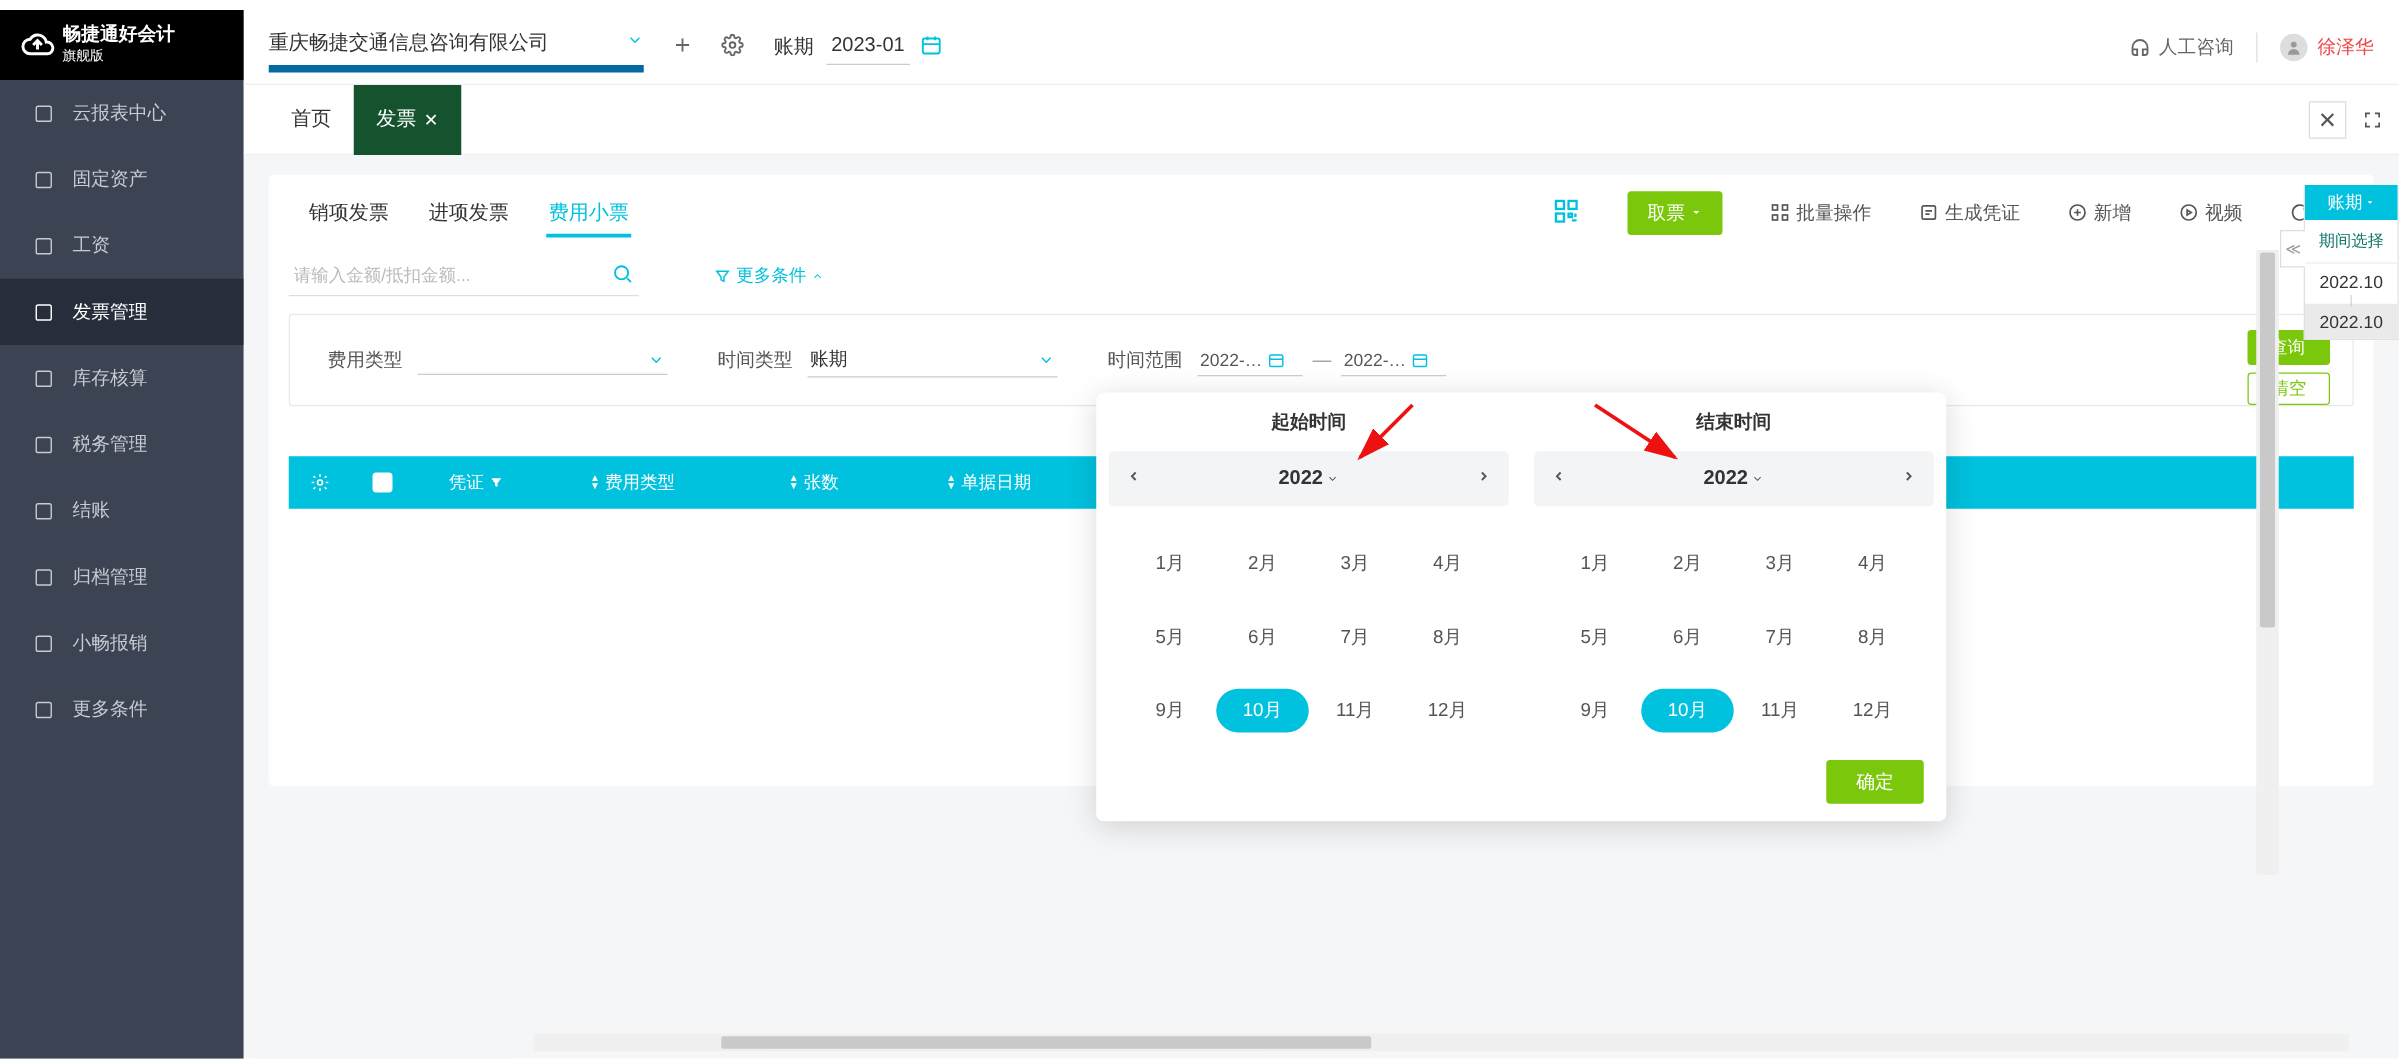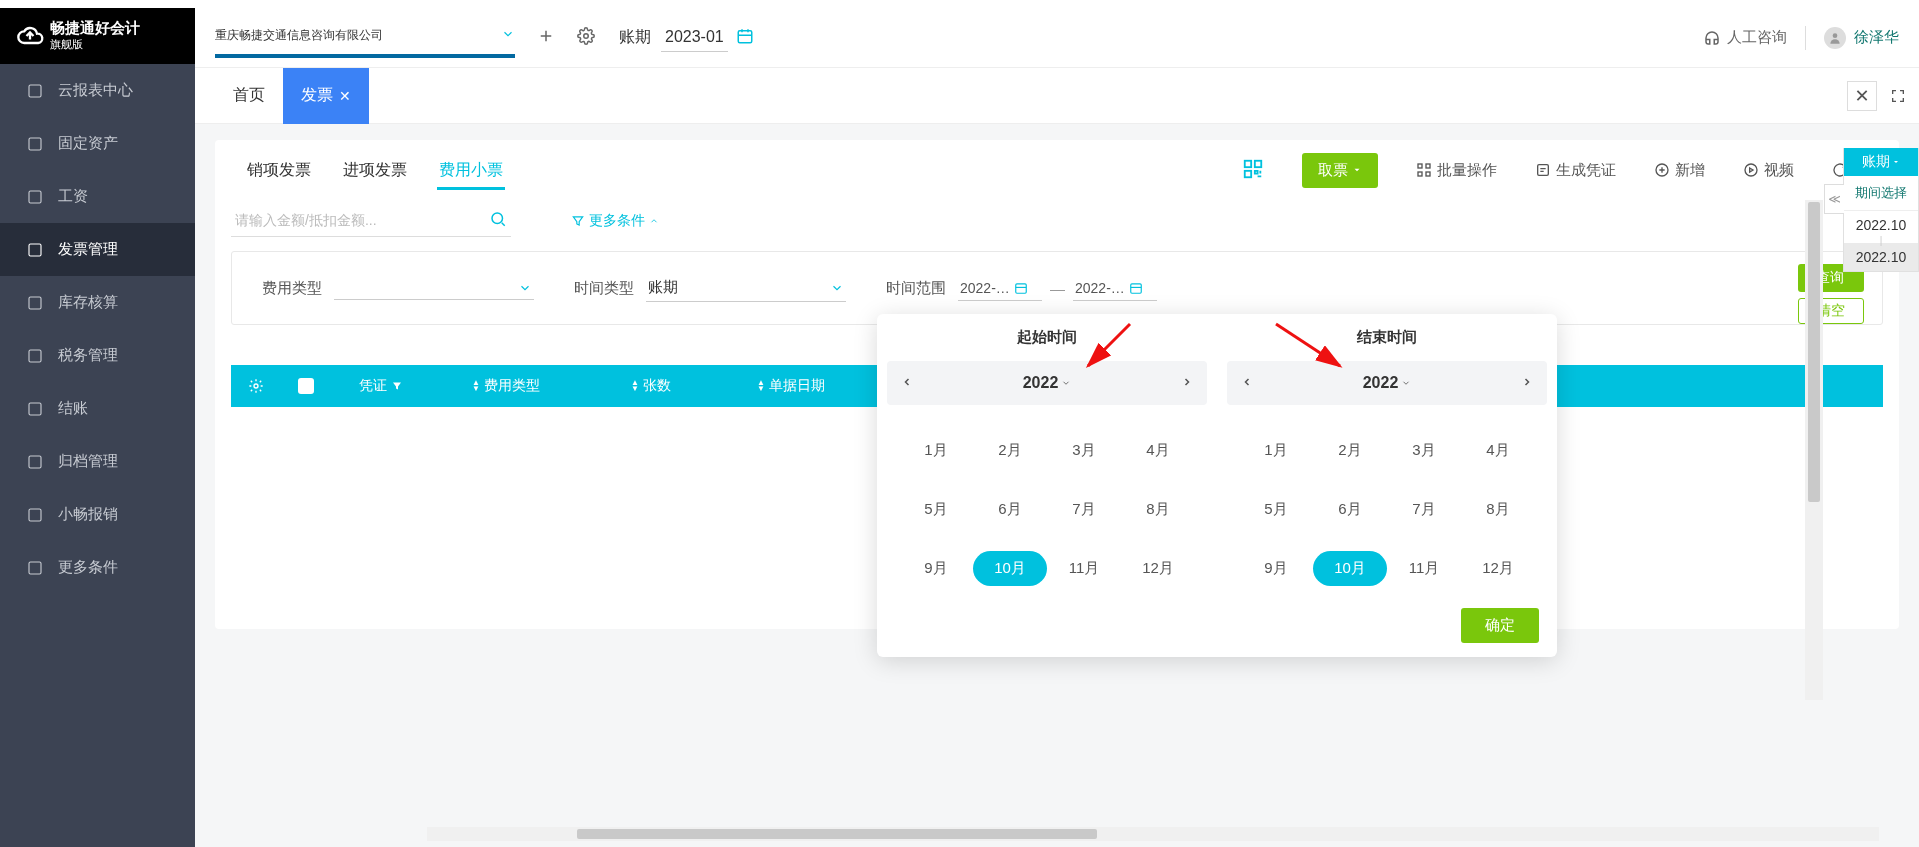--- a/index.html
+++ b/index.html
@@ -11,36 +11,36 @@
 .logo-icon { width: 28px; height: 28px; margin-right: 6px; }
 .logo-text { font-size: 15px; font-weight: bold; line-height: 1; }
 .logo-sub { font-size: 11px; display: block; margin-top: 2px; }
 .nav-item { display: flex; align-items: center; height: 53px; padding-left: 26px; color: #c7cbd2; cursor: pointer; }
 .nav-item.active { background: #272d3a; color: #fff; }
 .nav-icon { width: 18px; height: 18px; margin-right: 14px; }
 .nav-label { font-size: 15px; }
 
 
 .topbar { position: absolute; left: 195px; top: 8px; right: 0; height: 60px; background: #fff; display: flex; align-items: center; padding: 0 20px; border-bottom: 1px solid #eee; }
-.company-select { display: flex; align-items: center; font-size: 12px; color: #333; border-bottom: 4px solid #0369a1; width: 300px; height: 40px; }
+.company-select { display: flex; align-items: center; font-size: 16px; color: #333; border-bottom: 6px solid #0369a1; width: 300px; height: 40px; }
 .chevron-down { margin-left: auto; color: #00c1de; }
 .topbar-icon { margin-left: 22px; color: #666; cursor: pointer; }
 .period-label { margin-left: 24px; font-size: 16px; color: #333; }
 .period-value { margin-left: 10px; font-size: 16px; color: #333; border-bottom: 1px solid #ccc; padding: 5px 4px; }
 .calendar-icon-small { margin-left: 8px; color: #00c1de; }
 .topbar-right { margin-left: auto; display: flex; align-items: center; gap: 18px; }
 .support { display: flex; align-items: center; gap: 6px; color: #666; font-size: 15px; }
 .divider-v { width: 1px; height: 24px; background: #ddd; }
-.user { display: flex; align-items: center; gap: 8px; color: #0f766e; font-size: 15px; }
+.user { display: flex; align-items: center; gap: 8px; color: #ef4444; font-size: 15px; }
 .avatar { width: 22px; height: 22px; border-radius: 50%; background: #ddd; display:flex; align-items:center; justify-content:center; }
 
 
 .tabs-row { position: absolute; left: 195px; top: 68px; right: 0; height: 56px; background: #fff; display: flex; align-items: center; padding-left: 20px; border-bottom: 1px solid #eee; }
 .tab { padding: 0 18px; height: 56px; display: flex; align-items: center; font-size: 16px; color: #333; cursor: pointer; }
-.tab.active { background: #3b82f6; color: #fff; }
+.tab.active { background: #14532d; color: #fff; }
 .tab-close { margin-left: 6px; font-size: 14px; }
 .tabs-right { margin-left: auto; display: flex; align-items: center; gap: 10px; padding-right: 10px; }
 .close-btn { width: 30px; height: 30px; border: 1px solid #ddd; display: flex; align-items: center; justify-content: center; color: #555; font-size: 18px; cursor: pointer; }
 .fullscreen-btn { width: 22px; height: 22px; display: flex; align-items: center; justify-content: center; color: #555; }
 
 
 .content { position: absolute; left: 195px; top: 124px; right: 0; bottom: 0; background: #f5f6f7; padding: 16px 20px 0 20px; }
 .card { background: #fff; border-radius: 4px; }
 .sub-tabs-toolbar { display: flex; align-items: center; height: 60px; padding: 0 16px; }
 .sub-tab { font-size: 16px; color: #333; padding: 0 16px; height: 60px; display: flex; align-items: center; cursor: pointer; position: relative; }

